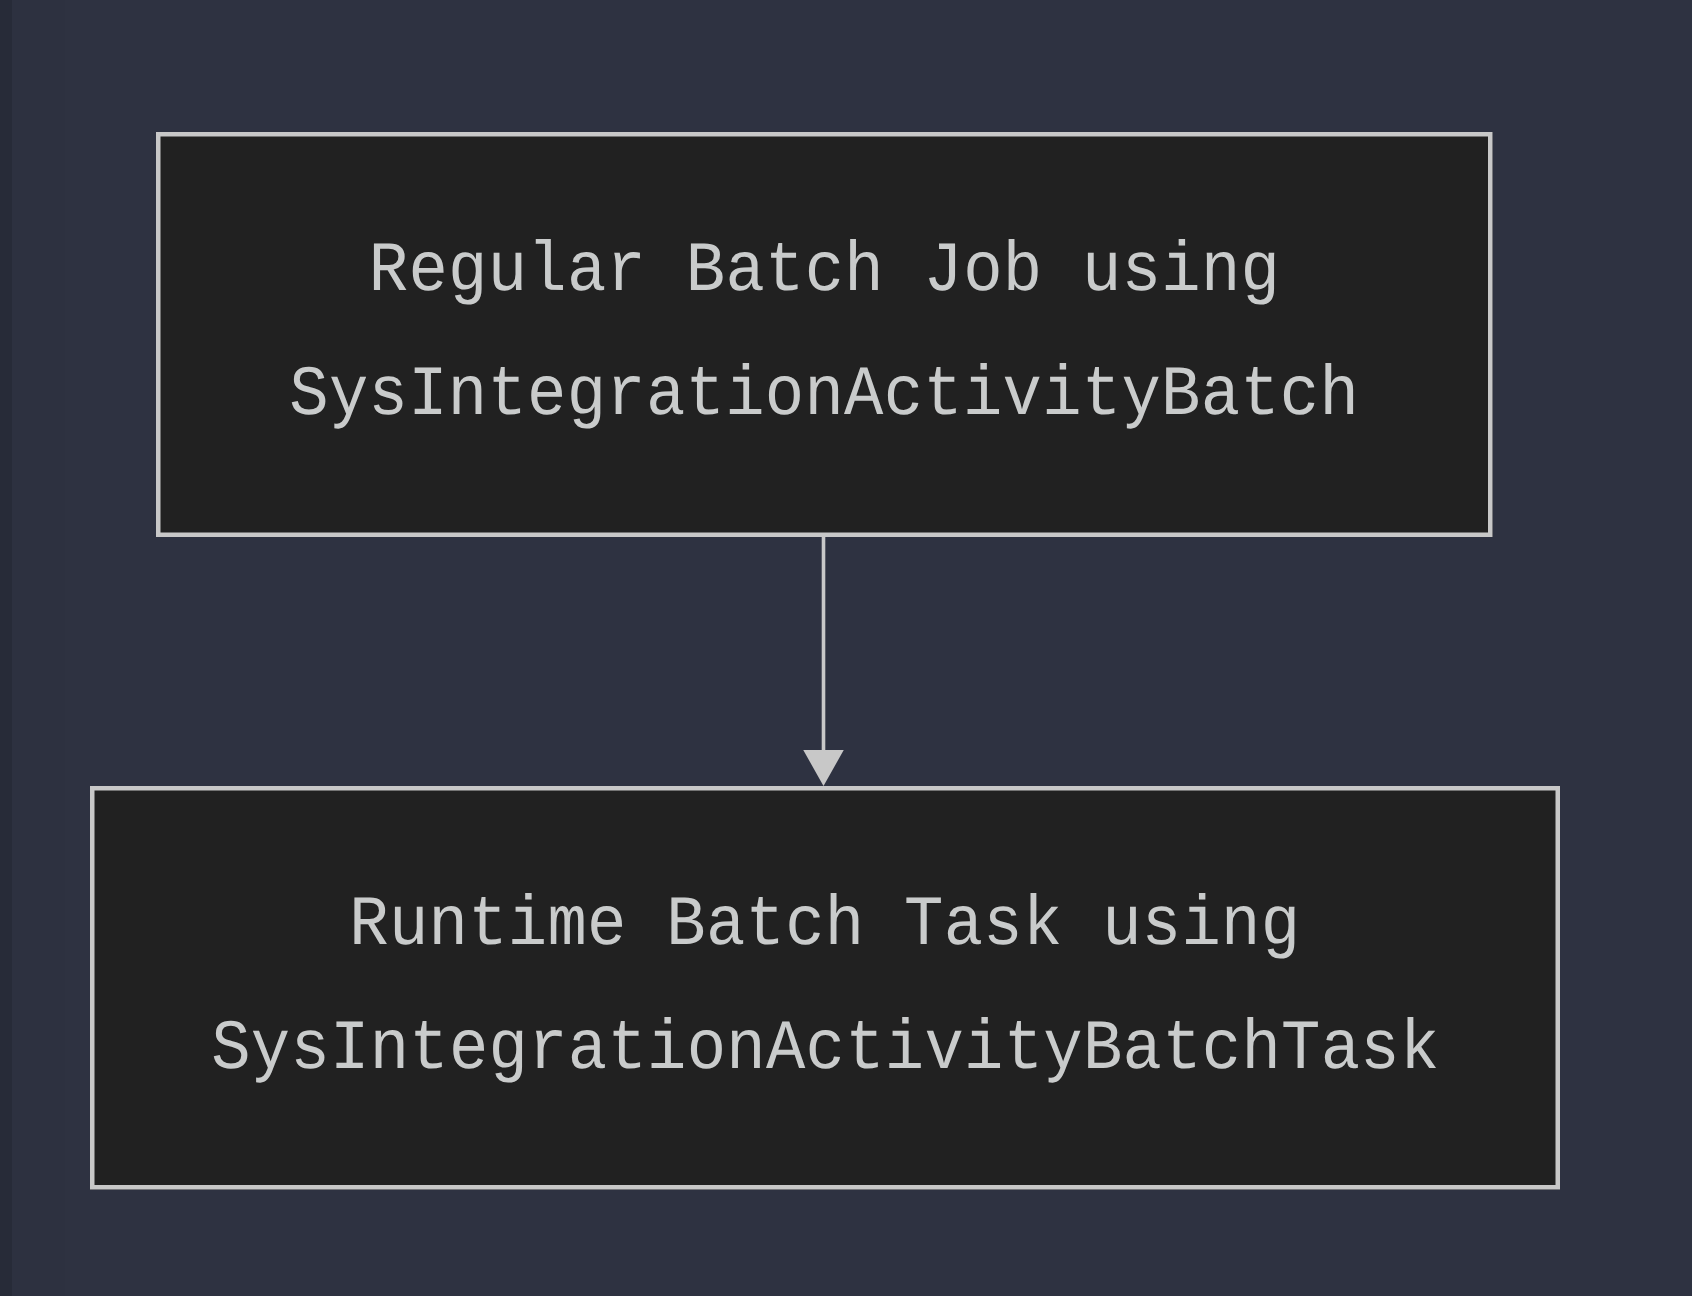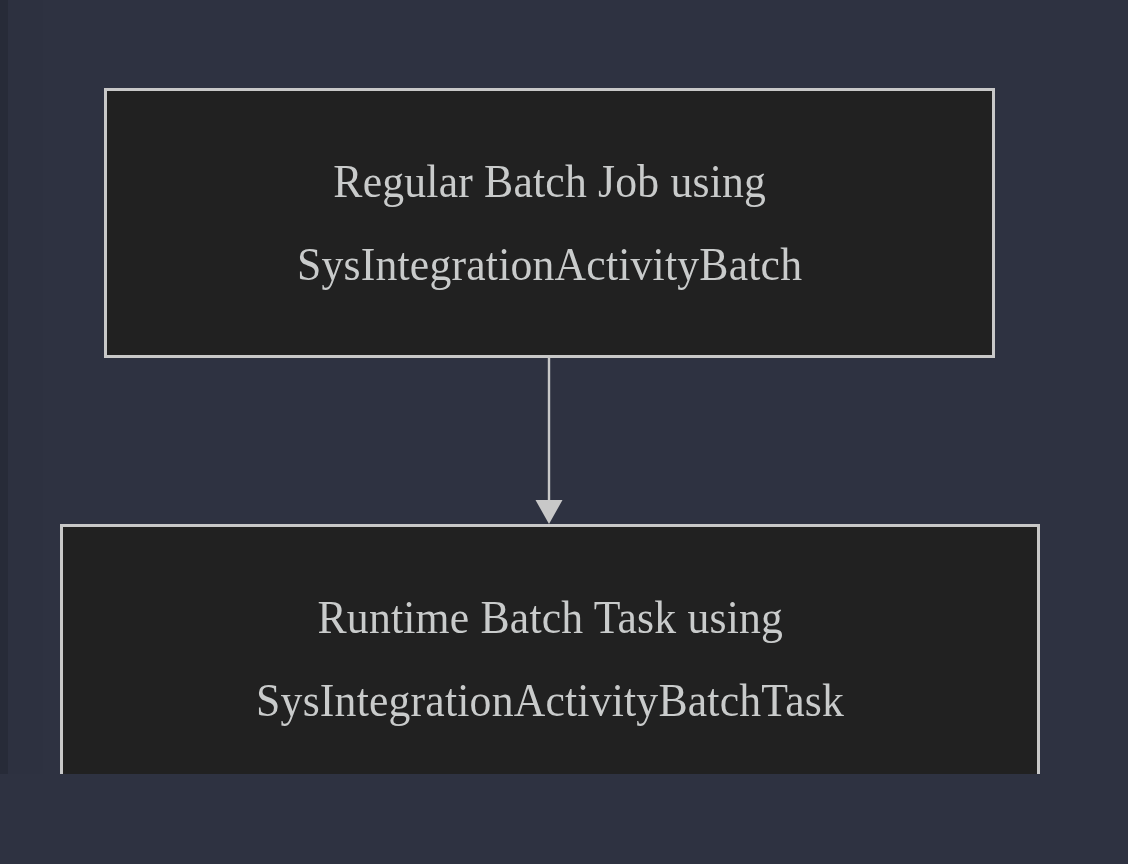--- a/index.html
+++ b/index.html
@@ -4,24 +4,24 @@
 <style>
   html, body {
     margin: 0;
     padding: 0;
     background: #2e3241;
   }
 
   #canvas {
     position: relative;
     width: 1128px;
-    height: 774px;
+    height: 864px;
     background: #2e3241;
     overflow: hidden;
-    font-family: Liberation Serif, serif;
+    font-family: Liberation Mono, monospace;
   }
 
   
   .bg-band-dark {
     position: absolute;
     left: 0;
     top: 0;
     width: 8px;
     height: 864px;
     background: #272b38;

